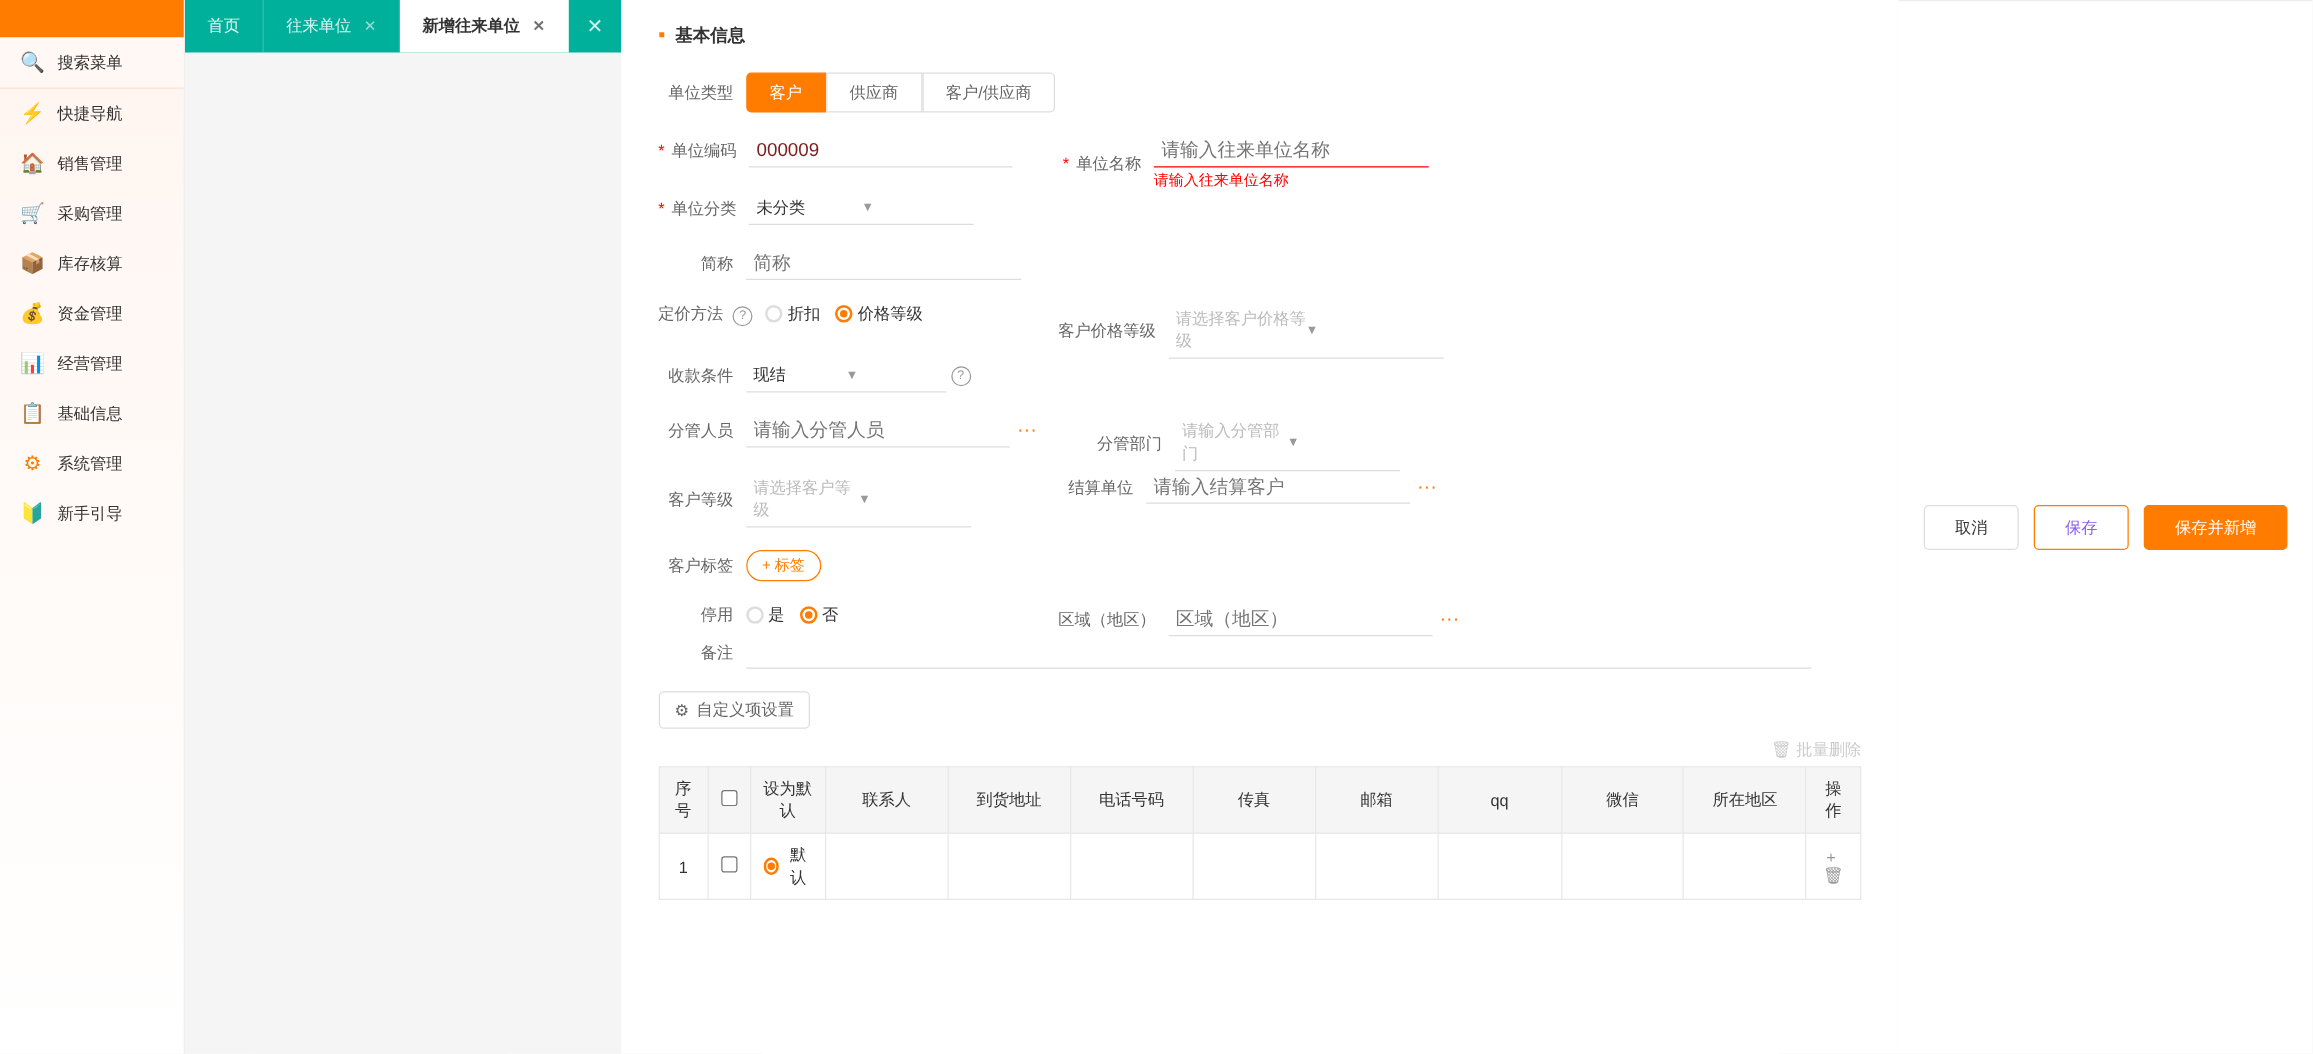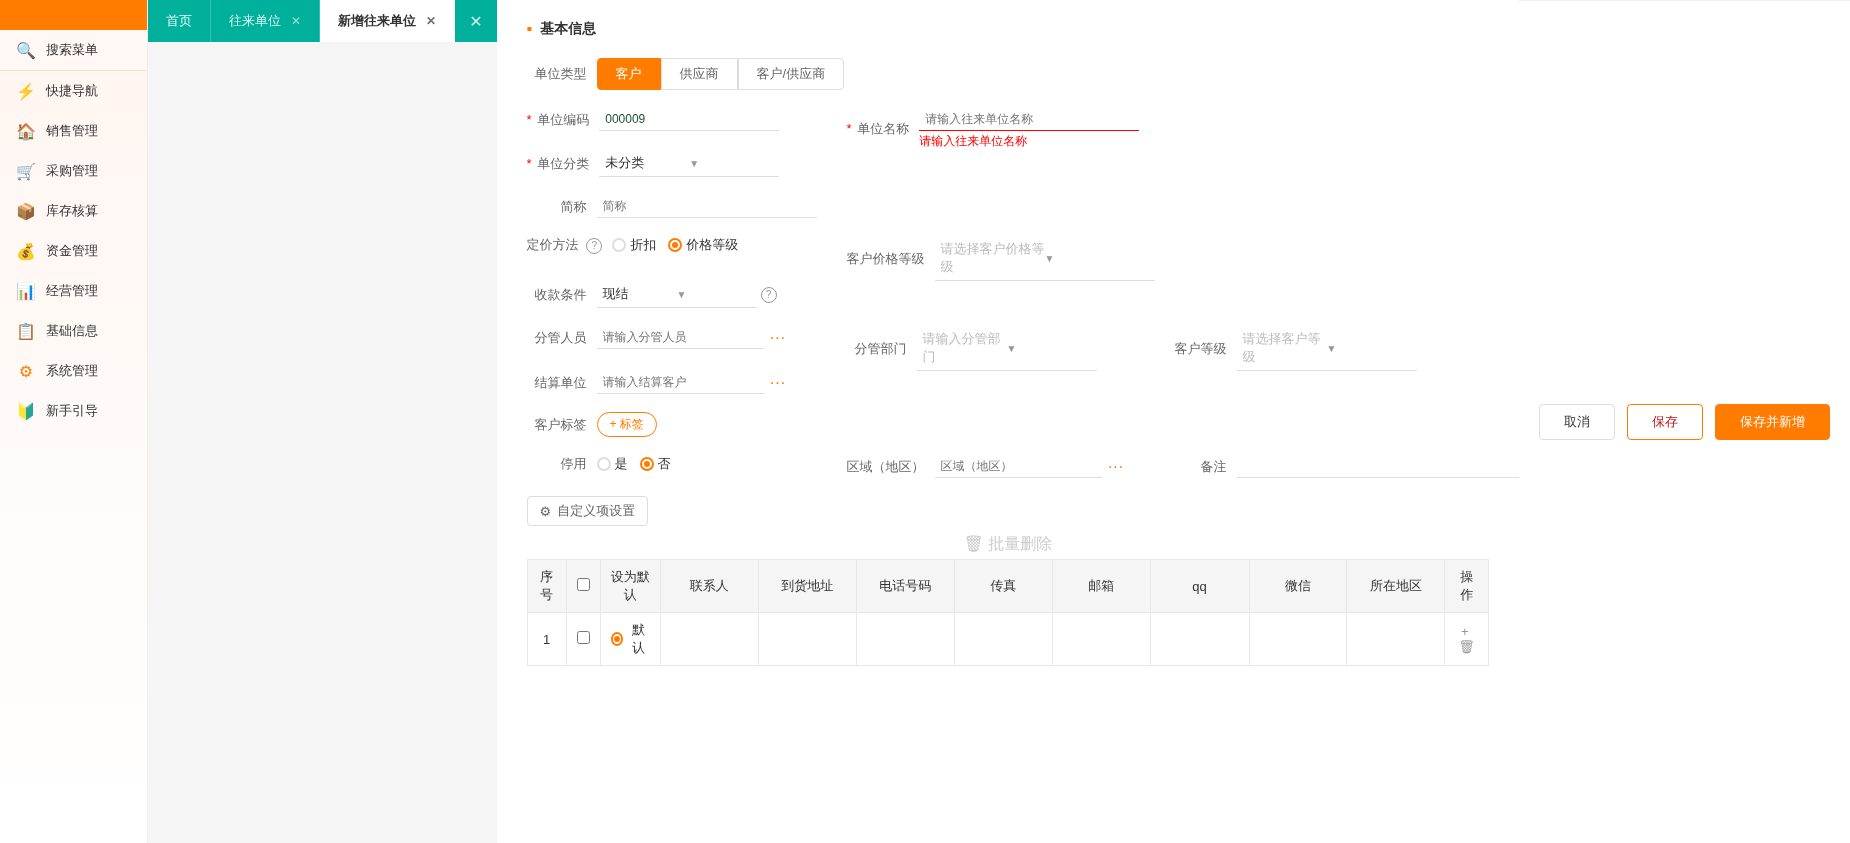--- a/index.html
+++ b/index.html
@@ -130,22 +130,22 @@
       white-space: nowrap;
       min-width: 60px;
       text-align: right;
     }
     .required-star { color: #f00; margin-right: 2px; }
     .form-input {
       border: none;
       border-bottom: 1px solid #ddd;
       outline: none;
       padding: 4px 6px;
-      font-size: 12px;
-      color: #14532d;
+      font-size: 15px;
+      color: #7f1d1d;
       min-width: 180px;
       background: transparent;
     }
     .form-input.error { border-bottom-color: #f00; }
     .error-msg { color: #f00; font-size: 12px; margin-top: 2px; display: block; }
 
     .btn-type-group {
       display: flex;
       gap: 0;
     }
@@ -252,23 +252,23 @@
       border: 1px solid #ddd;
       background: #fff;
       padding: 5px 12px;
       border-radius: 4px;
       cursor: pointer;
       font-size: 13px;
       color: #666;
       margin-bottom: 8px;
     }
     .batch-delete {
-      text-align: center;
+      text-align: right;
       color: #ccc;
-      font-size: 16px;
+      font-size: 13px;
       margin-bottom: 4px;
     }
     .data-table {
       width: 100%;
       border-collapse: collapse;
       font-size: 13px;
     }
     .data-table th {
       background: #f5f5f5;
       padding: 8px 10px;
@@ -304,21 +304,21 @@
       font-size: 13px;
       color: #333;
     }
     .btn-save {
       padding: 8px 24px;
       border: 1px solid #ff7c00;
       background: #fff;
       border-radius: 4px;
       cursor: pointer;
       font-size: 13px;
-      color: #b91c1c;
+      color: #8b5cf6;
       text-align: center;
     }
     .btn-save-new {
       padding: 8px 24px;
       background: #ff7c00;
       border: 1px solid #ff7c00;
       border-radius: 4px;
       cursor: pointer;
       font-size: 13px;
       color: #fff;

